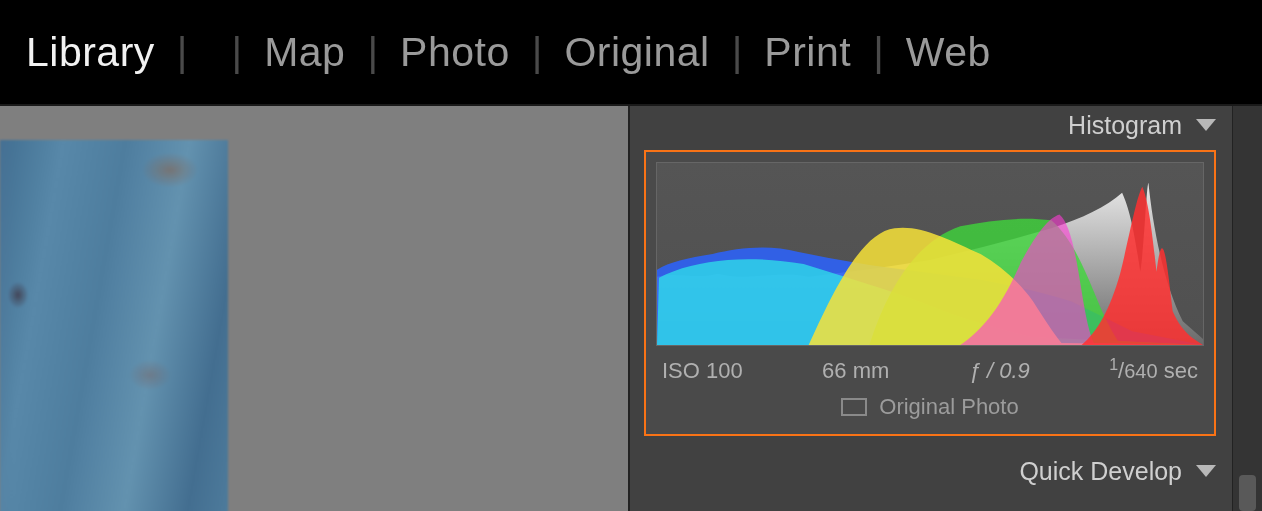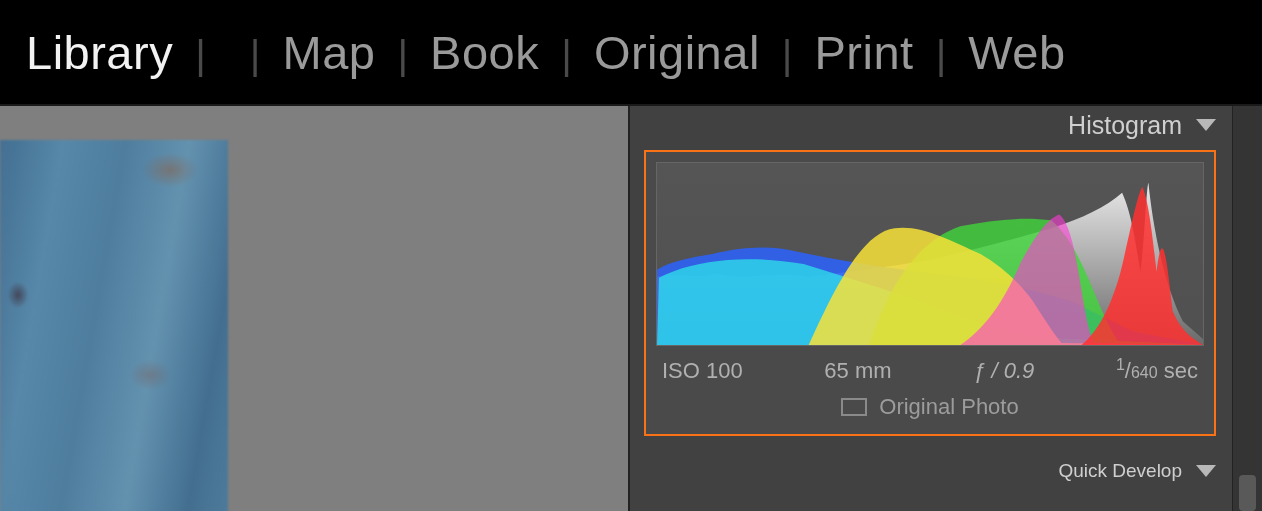--- a/index.html
+++ b/index.html
@@ -2,21 +2,21 @@
 <html><head>
 <meta charset="utf-8">
 <style>
   * { box-sizing: border-box; margin: 0; padding: 0; }
   html, body { width: 1262px; height: 511px; overflow: hidden; background: #000; font-family: "Myriad Pro", "Segoe UI", "Helvetica Neue", Arial, sans-serif; -webkit-font-smoothing: antialiased; }
   .app { width: 1262px; height: 511px; display: flex; flex-direction: column; }
 
   
   .topbar { height: 104px; background: #000; display: flex; align-items: center; padding: 0 26px; }
   .modules { display: flex; align-items: baseline; gap: 0; }
-  .module-item { font-size: 47px; font-weight: 300; color: #9a9a9a; cursor: pointer; letter-spacing: 0.5px; white-space: nowrap; }
+  .module-item { font-size: 41px; font-weight: 300; color: #9a9a9a; cursor: pointer; letter-spacing: 0.5px; white-space: nowrap; }
   .module-item.active { color: #f2f2f2; font-weight: 400; }
   .module-sep { color: #4a4a4a; font-size: 41px; font-weight: 100; padding: 0 22px; user-select: none; }
 
   
   .workspace { flex: 1; display: flex; border-top: 2px solid #1a1a1a; }
   .canvas { width: 628px; background: #7f7f7f; position: relative; overflow: hidden; }
   .photo { position: absolute; left: 0; top: 34px; width: 228px; height: 500px; background:
       radial-gradient(ellipse 40px 25px at 170px 30px, rgba(140,95,70,0.55), transparent 70%),
       radial-gradient(ellipse 14px 18px at 18px 155px, rgba(60,30,40,0.6), transparent 75%),
       radial-gradient(ellipse 30px 22px at 150px 235px, rgba(130,80,70,0.35), transparent 70%),
@@ -33,40 +33,40 @@
   .tri { width: 0; height: 0; border-left: 10px solid transparent; border-right: 10px solid transparent; border-top: 12px solid #b8b8b8; display: inline-block; }
 
   .histogram-panel { margin: 6px 46px 0 14px; border: 2px solid #f97316; background: #4a4a4a; padding: 10px; }
   .histo-box { height: 184px; background: linear-gradient(180deg, #555 0%, #505050 100%); border: 1px solid #666; position: relative; overflow: hidden; }
   .histo-box svg { position: absolute; inset: 0; width: 100%; height: 100%; }
 
   .metarow { display: flex; justify-content: space-between; align-items: baseline; color: #b0b0b0; font-size: 22px; padding: 10px 6px 2px 6px; }
   .metarow span { white-space: nowrap; }
   .metarow .fstop { font-style: italic; }
   .shutter .num { font-size: 16px; vertical-align: super; }
-  .shutter .den { font-size: 16px; }
+  .shutter .den { font-size: 20px; }
 
   .origrow { display: flex; align-items: center; gap: 12px; color: #9c9c9c; font-size: 22px; padding: 8px 6px 4px 6px; justify-content: center; }
   .chk { width: 26px; height: 18px; border: 2px solid #8a8a8a; background: transparent; }
 
-  .qd-header { margin-top: 14px; height: 42px; display: flex; align-items: center; justify-content: flex-end; padding-right: 46px; gap: 14px; color: #cfcfcf; font-size: 19px; }
+  .qd-header { margin-top: 14px; height: 42px; display: flex; align-items: center; justify-content: flex-end; padding-right: 46px; gap: 14px; color: #cfcfcf; font-size: 25px; }
 </style>
 </head>
 <body>
 
 <div class="app">
 
   <div class="topbar">
     <div class="modules">
       <span class="module-item active">Library</span>
       <span class="module-sep">|</span>
       <span class="module-sep">|</span>
       <span class="module-item">Map</span>
       <span class="module-sep">|</span>
-      <span class="module-item">Book</span>
+      <span class="module-item">Photo</span>
       <span class="module-sep">|</span>
       <span class="module-item">Original</span>
       <span class="module-sep">|</span>
       <span class="module-item">Print</span>
       <span class="module-sep">|</span>
       <span class="module-item">Web</span>
     </div>
   </div>
 
   <div class="workspace">
@@ -103,21 +103,21 @@
               <linearGradient id="lum" x1="0" y1="0" x2="0" y2="1">
                 <stop offset="0%" stop-color="#e8e8e8"></stop>
                 <stop offset="100%" stop-color="#6a6a6a"></stop>
               </linearGradient>
             </defs>
           </svg>
         </div>
 
         <div class="metarow">
           <span>ISO 100</span>
-          <span>65 mm</span>
+          <span>66 mm</span>
           <span class="fstop">ƒ / 0.9</span>
           <span class="shutter">
             <span class="num">1</span>/<span class="den">640</span><span> sec</span>
           </span>
         </div>
 
         <div class="origrow">
           <span class="chk"></span>
           <span>Original Photo</span>
         </div>

